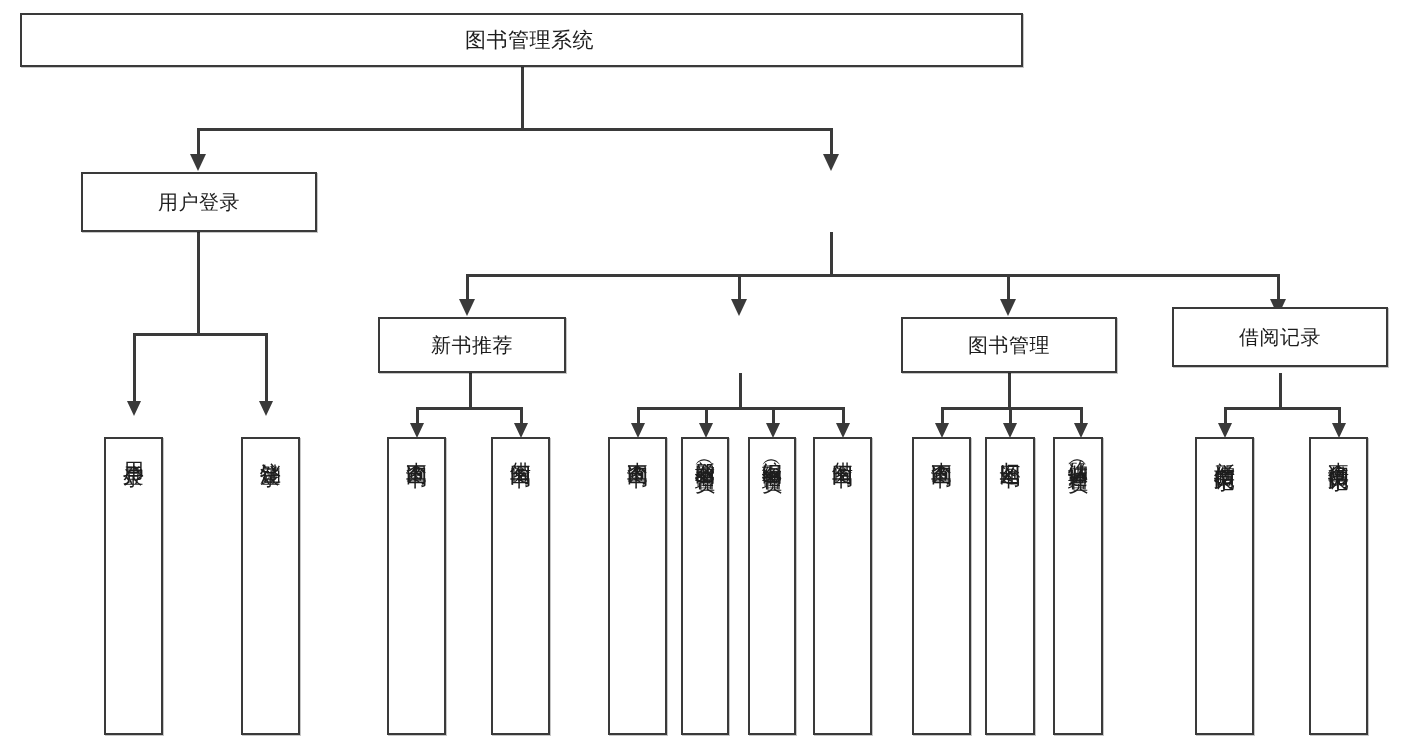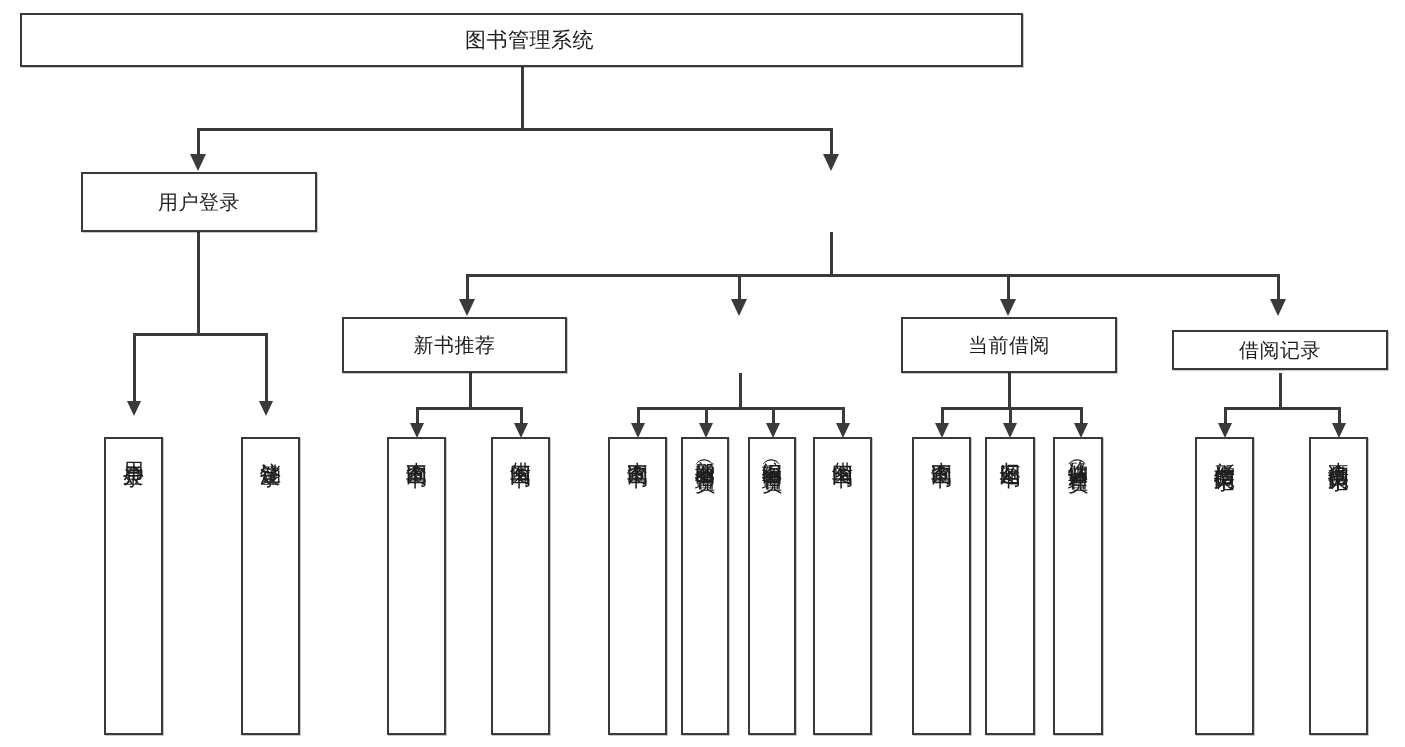--- a/index.html
+++ b/index.html
@@ -148,27 +148,27 @@
   <div class="arrow small" style="left:1332px; top:423px;"></div>
 
   <div class="node root" style="left:20px; top:13px; width:1003px; height:54px;">
     <span class="label">图书管理系统</span>
   </div>
 
   <div class="node mid" style="left:81px; top:172px; width:236px; height:60px;">
     <span class="label">用户登录</span>
   </div>
 
-  <div class="node mid" style="left:342px; top:317px; width:225px; height:56px;">
+  <div class="node mid" style="left:378px; top:317px; width:188px; height:56px;">
     <span class="label">新书推荐</span>
   </div>
   <div class="node mid" style="left:901px; top:317px; width:216px; height:56px;">
-    <span class="label">当前借阅</span>
-  </div>
-  <div class="node mid" style="left:1172px; top:330px; width:216px; height:40px;">
+    <span class="label">图书管理</span>
+  </div>
+  <div class="node mid" style="left:1172px; top:307px; width:216px; height:60px;">
     <span class="label">借阅记录</span>
   </div>
 
   <div class="node leaf" style="left:104px; top:437px; width:59px; height:298px;">
     <span class="label">用户登录</span>
   </div>
   <div class="node leaf" style="left:241px; top:437px; width:59px; height:298px;">
     <span class="label">注销登录</span>
   </div>
 

